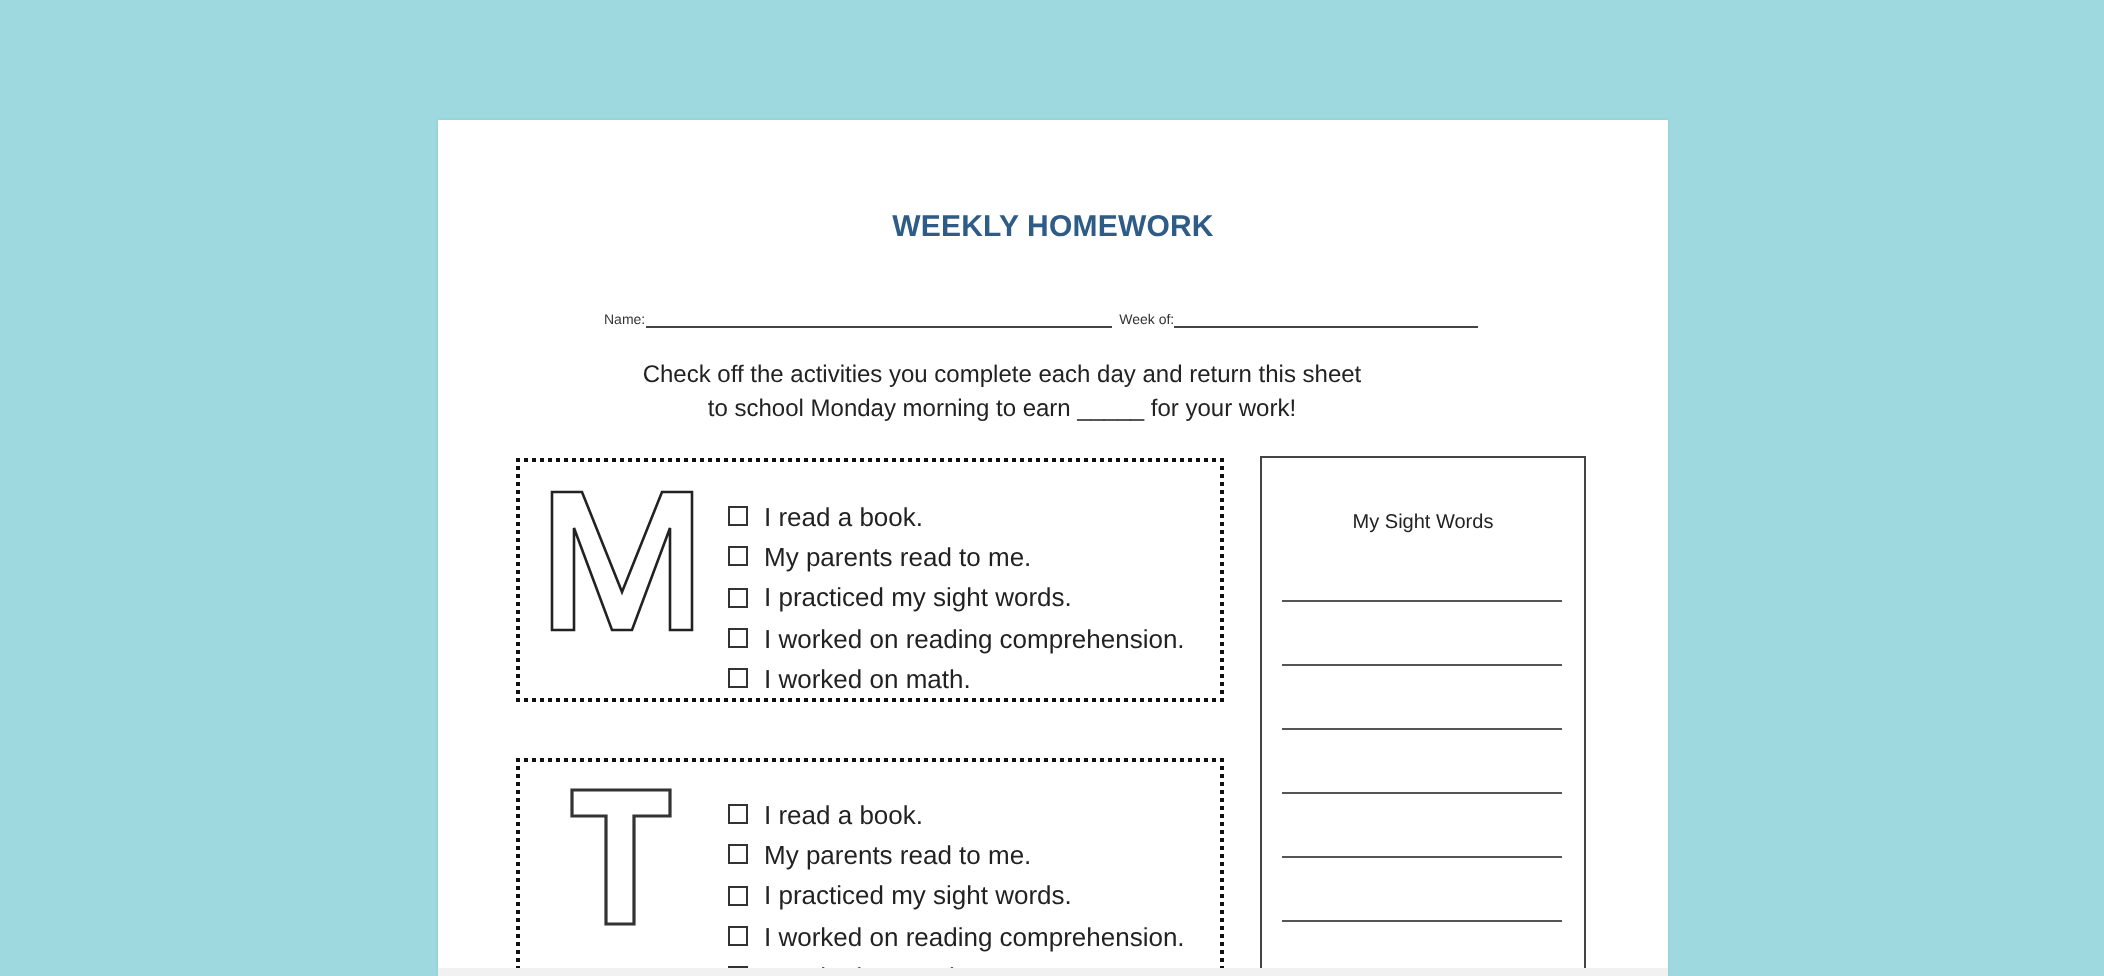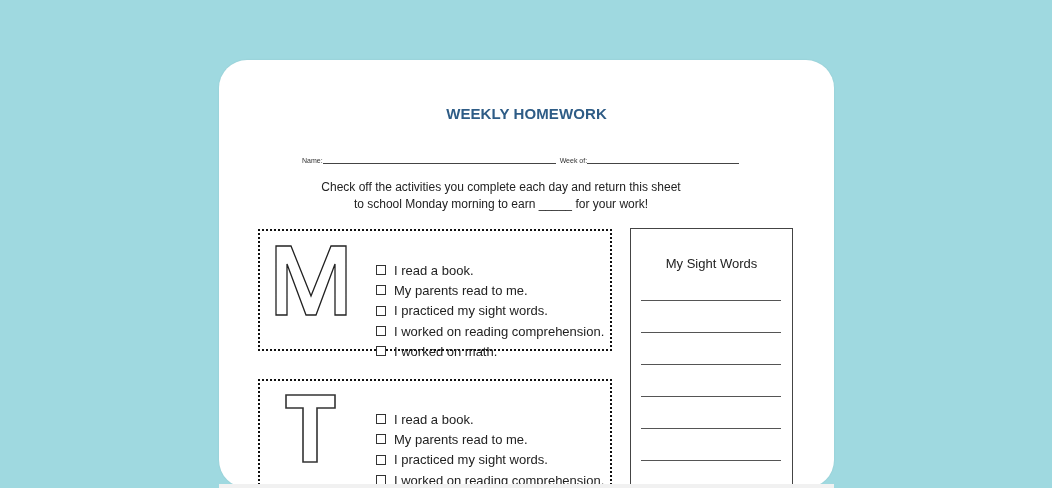--- a/index.html
+++ b/index.html
@@ -3,21 +3,21 @@
 <meta charset="utf-8">
 <style>
   html, body { margin: 0; padding: 0; }
   body {
     width: 1052px; height: 488px; overflow: hidden;
     background: #9fd9e0; position: relative;
     font-family: "Liberation Sans", sans-serif;
   }
   .page {
     position: absolute; left: 219px; top: 60px; width: 615px; height: 428px;
-    background: #ffffff; box-shadow: 0 0 2px rgba(0,0,0,0.08); border-radius: 28px;
+    background: #ffffff; box-shadow: 0 0 2px rgba(0,0,0,0.08);
   }
   .page-bottom-band {
     position: absolute; left: 0; right: 0; bottom: 0; height: 4px; background: #f1f1f1;
   }
   .title {
     position: absolute; left: 0; width: 615px; top: 45px; text-align: center;
     color: #2e5c86; font-weight: bold; font-size: 15px; letter-spacing: 0.1px;
   }
   .field-row {
     position: absolute; top: 97px; left: 83px; font-size: 7px; color: #333;
@@ -29,36 +29,36 @@
     font-size: 12px; line-height: 17px; color: #222;
   }
   .day-box {
     position: absolute; left: 39px; width: 354px; height: 122px;
     border: 2px dotted #111; box-sizing: border-box;
   }
   .day-box.m { top: 169px; }
   .day-box.t { top: 319px; height: 130px; }
   .letter { position: absolute; }
   .checklist {
-    position: absolute; left: 100px; top: 13px; margin: 16px; padding: 0; list-style: none;
+    position: absolute; left: 100px; top: 13px; margin: 4px; padding: 0; list-style: none;
   }
   .checklist li {
     display: flex; align-items: center; height: 20.3px; font-size: 13px; color: #222; white-space: nowrap;
   }
   .cb {
     display: inline-block; width: 10px; height: 10px; border: 1px solid #333;
     margin-right: 8px; box-sizing: border-box; background: #fff;
   }
   .sight-box {
     position: absolute; left: 411px; top: 168px; width: 163px; height: 270px;
     border: 1px solid #444; box-sizing: border-box;
   }
   .sight-title {
     position: absolute; top: 27px; left: 0; width: 100%; text-align: center;
-    font-size: 13px; color: #222;
+    font-size: 10px; color: #222;
   }
   .sight-line {
     position: absolute; left: 10px; width: 140px; border-top: 1px solid #555;
   }
 </style>
 </head>
 <body>
 
 <div class="page">
   <div class="title">WEEKLY HOMEWORK</div>

